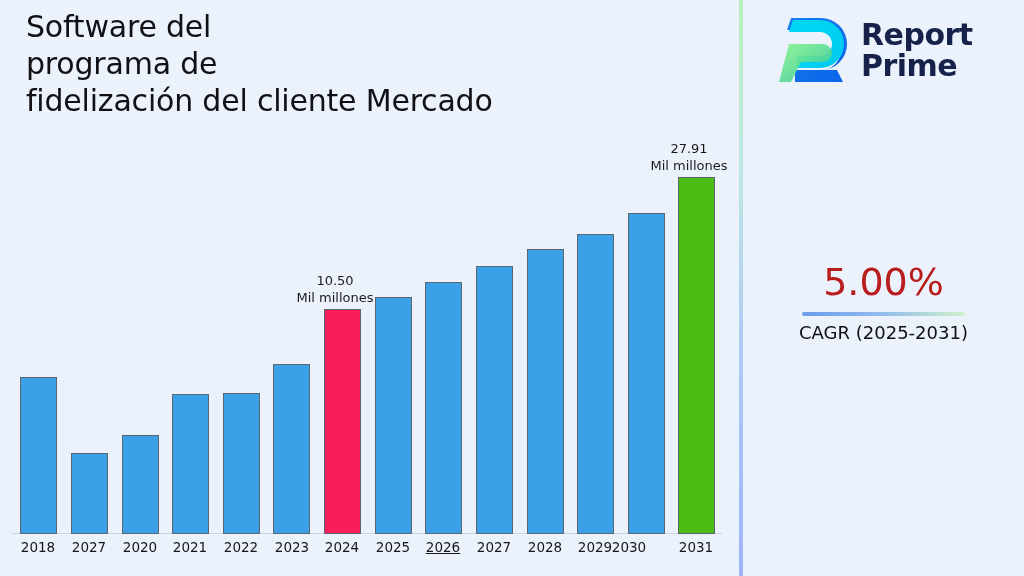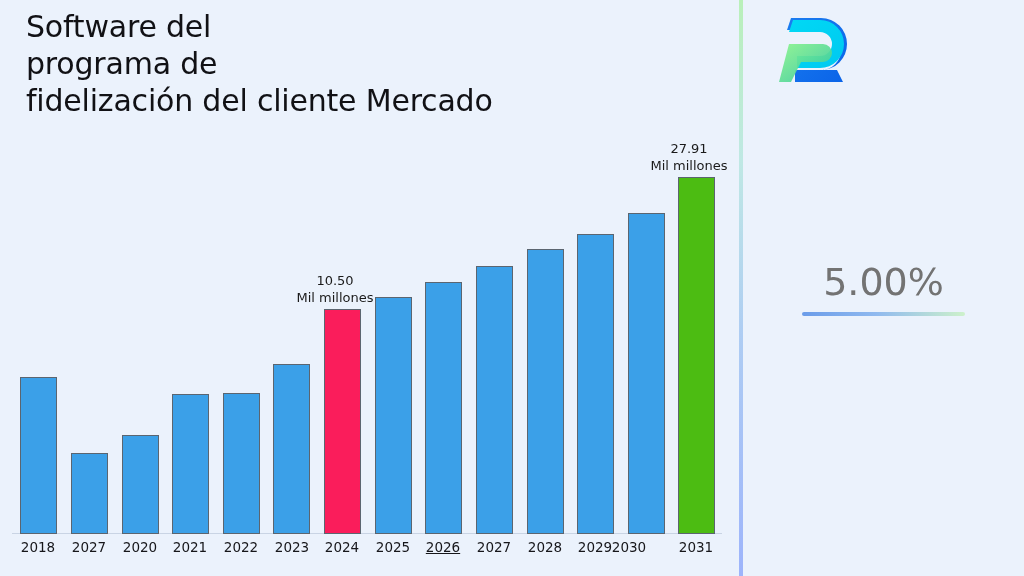--- a/index.html
+++ b/index.html
@@ -79,21 +79,21 @@
   #logo-text{
     font-size:30px; line-height:31px; font-weight:bold;
     color:#17224a; letter-spacing:-0.5px; white-space:pre-line;
     font-family:"DejaVu Sans", sans-serif;
   }
 
   #cagr-block{
     position:absolute; left:0; top:258px; width:281px; text-align:center;
   }
   #cagr-value{
-    font-size:38px; line-height:48px; color:#737373; font-weight:400;
+    font-size:38px; line-height:48px; color:#b91c1c; font-weight:400;
   }
   #cagr-rule{
     width:163px; height:4px; margin:6px auto 5px auto;
     background:linear-gradient(90deg,#6a9ce9 0%,#8fb9ef 45%,#cdf1cb 100%);
     border-radius:2px;
   }
   #cagr-label{
     font-size:18px; line-height:24px; color:#101014;
   }
 </style>
@@ -168,19 +168,22 @@
       </defs>
 
       <path d="M14 6 H44 A26 26 0 0 1 44 58 H34 L60 58 L66 70 H18 L18 58 H44
                A20 20 0 0 0 44 18 H10 Z" fill="url(#gblue)"></path>
 
       <path d="M16 8 H43 A24 24 0 0 1 43 56 H20 L20 44 H43
                A12 12 0 0 0 43 20 H12 Z" fill="url(#gcyan)"></path>
 
       <path d="M12 32 H46 A9 9 0 0 1 46 50 H24 L14 70 H2 L12 32 Z" fill="url(#ggreen)" opacity="0.92"></path>
     </svg>
+    <div id="logo-text">Report
+Prime</div>
   </div>
 
   <div id="cagr-block">
     <div id="cagr-value">5.00%</div>
     <div id="cagr-rule"></div>
+    <div id="cagr-label">CAGR (2025-2031)</div>
   </div>
 </div>
 
 </body></html>

